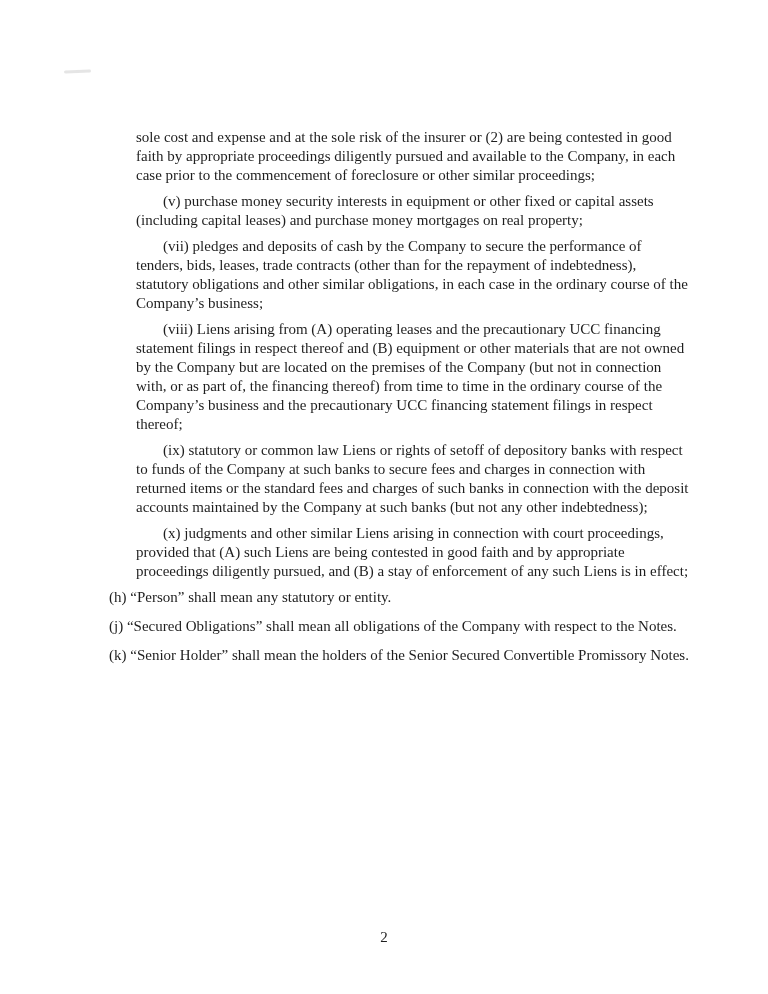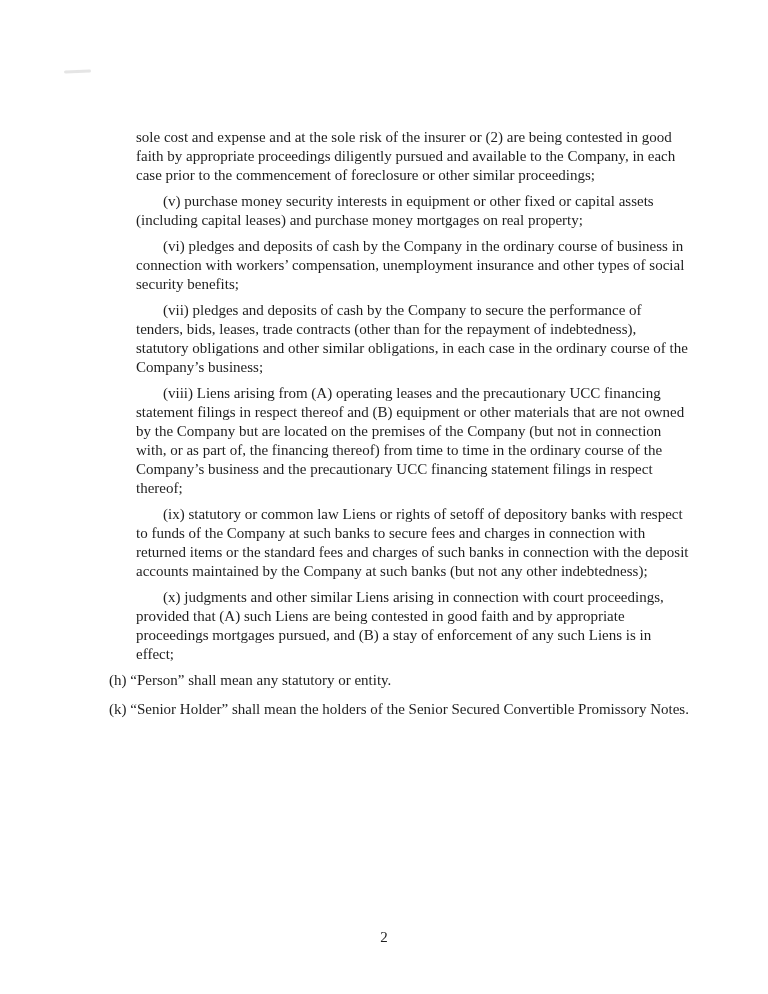--- a/index.html
+++ b/index.html
@@ -67,53 +67,54 @@
 
 <div class="page-content">
 
   <p class="clause cont"><span>sole cost and expense and at the sole risk of the insurer or (2) are being contested in good faith by appropriate proceedings diligently pursued and available to the Company, in each case prior to the commencement of foreclosure or other similar proceedings;</span></p>
 
   <p class="clause">
     <span>(v)</span>
     <span>purchase money security interests in equipment or other fixed or capital assets (including capital leases) and purchase money mortgages on real property;</span>
   </p>
 
-  <p class="clause">
-    <span>(vi)</span>
-    <span>pledges and deposits of cash by the Company in the ordinary course of business in connection with workers’ compensation, unemployment insurance and other types of social security benefits;</span>
-  </p>
 
   <p class="clause">
     <span>(vii)</span>
     <span>pledges and deposits of cash by the Company to secure the performance of tenders, bids, leases, trade contracts (other than for the repayment of indebtedness), statutory obligations and other similar obligations, in each case in the ordinary course of the Company’s business;</span>
   </p>
 
   <p class="clause">
     <span>(viii)</span>
     <span>Liens arising from (A) operating leases and the precautionary UCC financing statement filings in respect thereof and (B) equipment or other materials that are not owned by the Company but are located on the premises of the Company (but not in connection with, or as part of, the financing thereof) from time to time in the ordinary course of the Company’s business and the precautionary UCC financing statement filings in respect thereof;</span>
   </p>
 
   <p class="clause">
     <span>(ix)</span>
     <span>statutory or common law Liens or rights of setoff of depository banks with respect to funds of the Company at such banks to secure fees and charges in connection with returned items or the standard fees and charges of such banks in connection with the deposit accounts maintained by the Company at such banks (but not any other indebtedness);</span>
   </p>
 
   <p class="clause">
     <span>(x)</span>
-    <span>judgments and other similar Liens arising in connection with court proceedings, provided that (A) such Liens are being contested in good faith and by appropriate proceedings mortgages pursued, and (B) a stay of enforcement of any such Liens is in effect;</span>
+    <span>judgments and other similar Liens arising in connection with court proceedings, provided that (A) such Liens are being contested in good faith and by appropriate proceedings diligently pursued, and (B) a stay of enforcement of any such Liens is in effect;</span>
   </p>
 
 
   <p class="definition">
     <span>(h)</span>
     <span><span>“</span><span class="term">Person</span><span>”</span></span>
     <span>shall mean any statutory or entity.</span>
   </p>
 
 
+  <p class="definition">
+    <span>(j)</span>
+    <span><span>“</span><span class="term">Secured Obligations</span><span>”</span></span>
+    <span>shall mean all obligations of the Company with respect to the Notes.</span>
+  </p>
 
   <p class="definition">
     <span>(k)</span>
     <span><span>“</span><span class="term">Senior Holder</span><span>”</span></span>
     <span>shall mean the holders of the Senior Secured Convertible Promissory Notes.</span>
   </p>
 
 
 </div>
 

